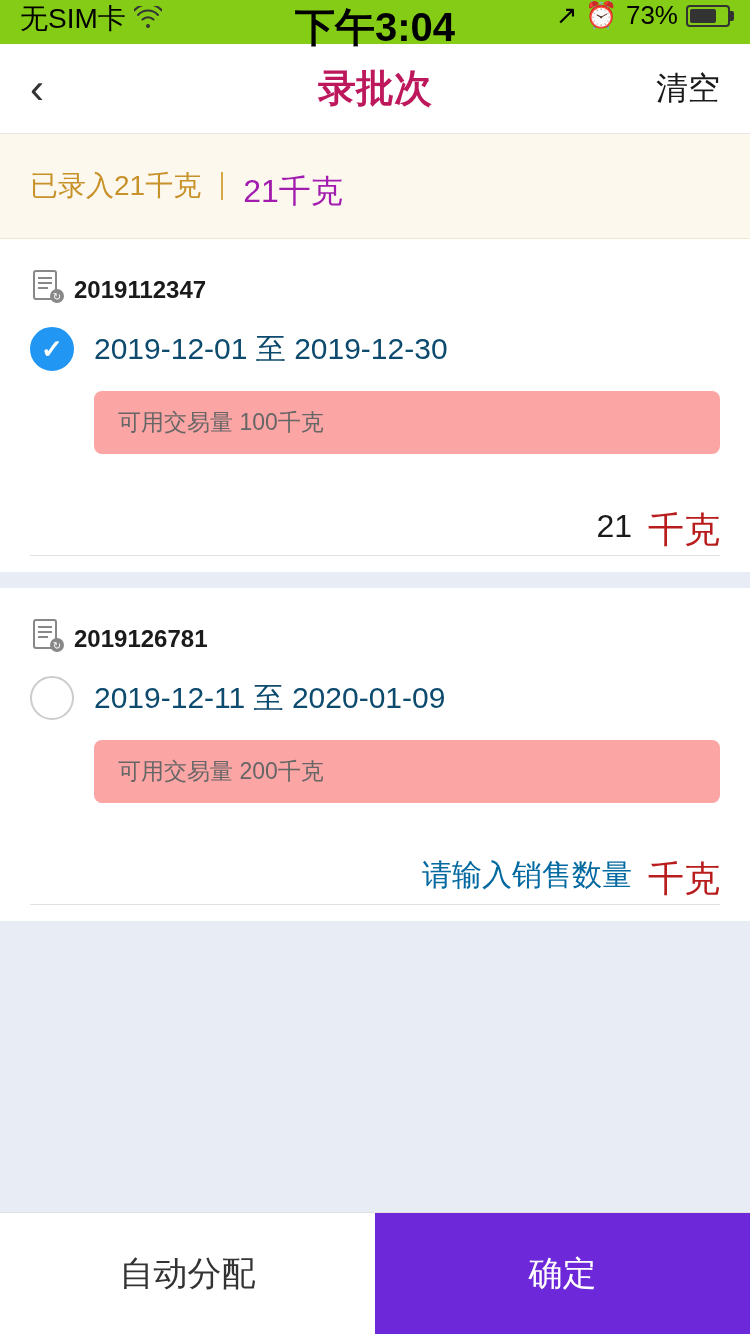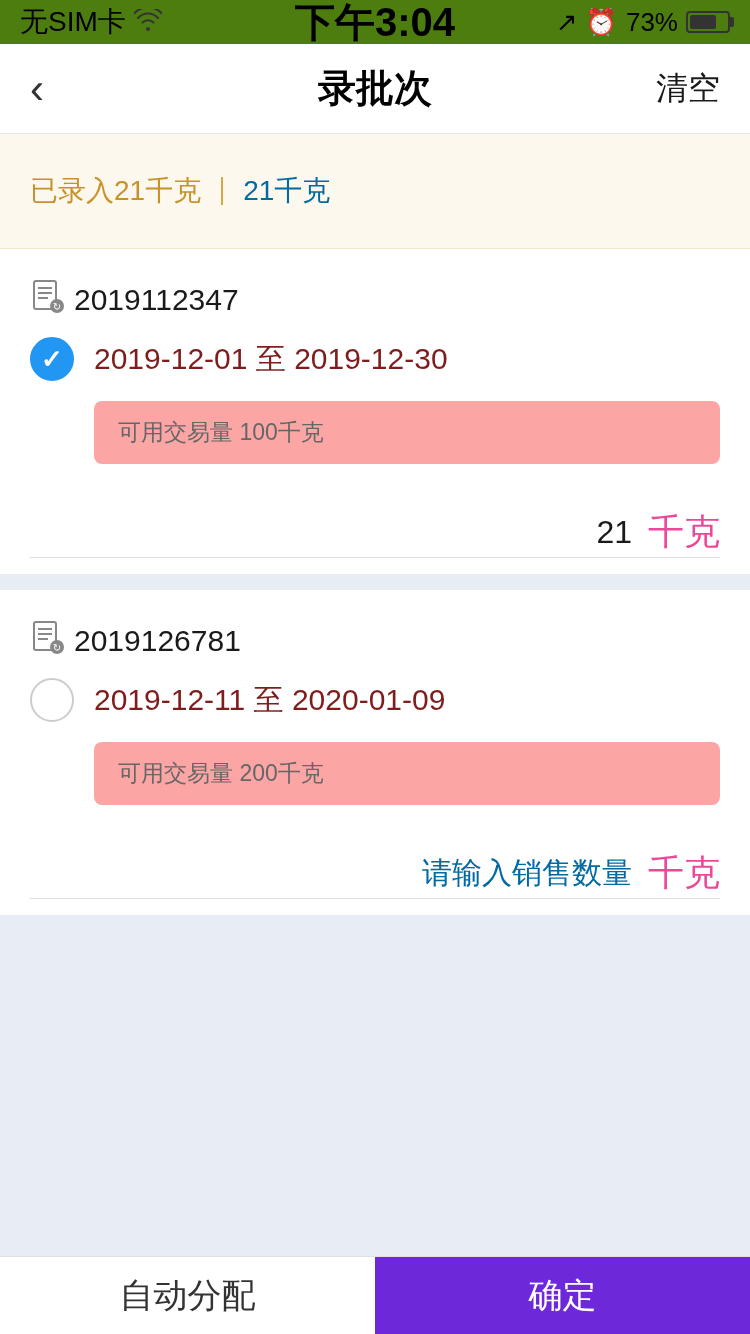--- a/index.html
+++ b/index.html
@@ -9,25 +9,25 @@
       min-height: 1334px;
       font-family: -apple-system, "PingFang SC", "Helvetica Neue", Arial, sans-serif;
       background: #f0f2f7;
       overflow-x: hidden;
     }
 
     
     .status-bar {
       width: 750px;
       height: 44px;
-      background: #4d7c0f;
-      display: flex;
-      align-items: center;
+      background: #84cc16;
+      display: flex;
+      align-items: flex-start;
       justify-content: space-between;
-      padding: 8px 20px;
+      padding: 0 20px;
       font-size: 28px;
     }
     .status-left {
       display: flex;
       align-items: center;
       gap: 8px;
       font-size: 28px;
       font-weight: 500;
     }
     .status-center {
@@ -76,57 +76,58 @@
       background: #fff;
       display: flex;
       align-items: center;
       justify-content: space-between;
       padding: 0 30px;
       border-bottom: 1px solid #e8e8e8;
     }
     .nav-title {
       font-size: 38px;
       font-weight: 600;
-      color: #000000;
+      color: #be185d;
       position: absolute;
       left: 50%;
       transform: translateX(-50%);
     }
     .nav-back {
       font-size: 42px;
       color: #333;
       cursor: pointer;
     }
     .nav-clear {
       font-size: 32px;
       color: #1a1a1a;
       cursor: pointer;
     }
 
     
     .info-banner {
       background: #fdf8ee;
-      padding: 38px 30px;
+      padding: 24px 30px;
       display: flex;
       align-items: center;
       gap: 20px;
       border-bottom: 1px solid #f0e8cc;
     }
     .info-label {
       font-size: 28px;
       color: #c8922a;
     }
     .info-divider {
       width: 2px;
       height: 28px;
       background: #d4a843;
     }
     .info-value {
-      font-size: 28px;
-      color: #0369a1;
+      font-size: 32px;
+      color: #a21caf;
+      margin-top: 12px;
     }
 
     
     .batch-card {
       background: #fff;
       margin-bottom: 0;
     }
 
     .batch-item {
       background: #fff;
@@ -137,23 +138,23 @@
       display: flex;
       align-items: center;
       gap: 10px;
       margin-bottom: 16px;
     }
     .doc-icon {
       font-size: 34px;
       color: #666;
     }
     .batch-id {
-      font-size: 30px;
+      font-size: 24px;
       color: #1a1a1a;
-      font-weight: 400;
+      font-weight: 700;
     }
 
     .batch-row {
       display: flex;
       align-items: center;
       gap: 20px;
       margin-bottom: 20px;
     }
     .radio-circle {
       width: 44px;
@@ -171,21 +172,21 @@
       border-color: #2196f3;
     }
     .radio-circle.checked::after {
       content: '✓';
       color: #fff;
       font-size: 26px;
       font-weight: bold;
     }
     .batch-date {
       font-size: 30px;
-      color: #7f1d1d;
+      color: #0c4a6e;
     }
 
     .batch-availability {
       background: #fca5a5;
       border-radius: 8px;
       padding: 16px 24px;
       margin: 0 0 0 0;
       font-size: 23px;
       color: #666;
       margin-left: 64px;
@@ -208,43 +209,44 @@
       font-size: 32px;
       color: #1a1a1a;
       font-weight: 500;
     }
     .quantity-placeholder {
       font-size: 30px;
       color: #0369a1;
     }
     .quantity-unit {
       font-size: 36px;
-      color: #ec4899;
+      color: #b91c1c;
       font-weight: 500;
+      margin-top: 8px;
     }
 
     .quantity-underline {
       height: 1px;
       background: #e0e0e0;
       margin: 0 30px;
       margin-bottom: 0;
     }
 
     .section-divider {
       height: 16px;
       background: #e8ecf4;
     }
 
     
     .bottom-area {
       position: fixed;
       bottom: 0;
       left: 0;
       width: 750px;
-      height: 78px;
+      height: 122px;
       display: flex;
       background: #fff;
       border-top: 1px solid #e0e0e0;
     }
     .btn-auto {
       flex: 1;
       display: flex;
       align-items: center;
       justify-content: center;
       font-size: 34px;

